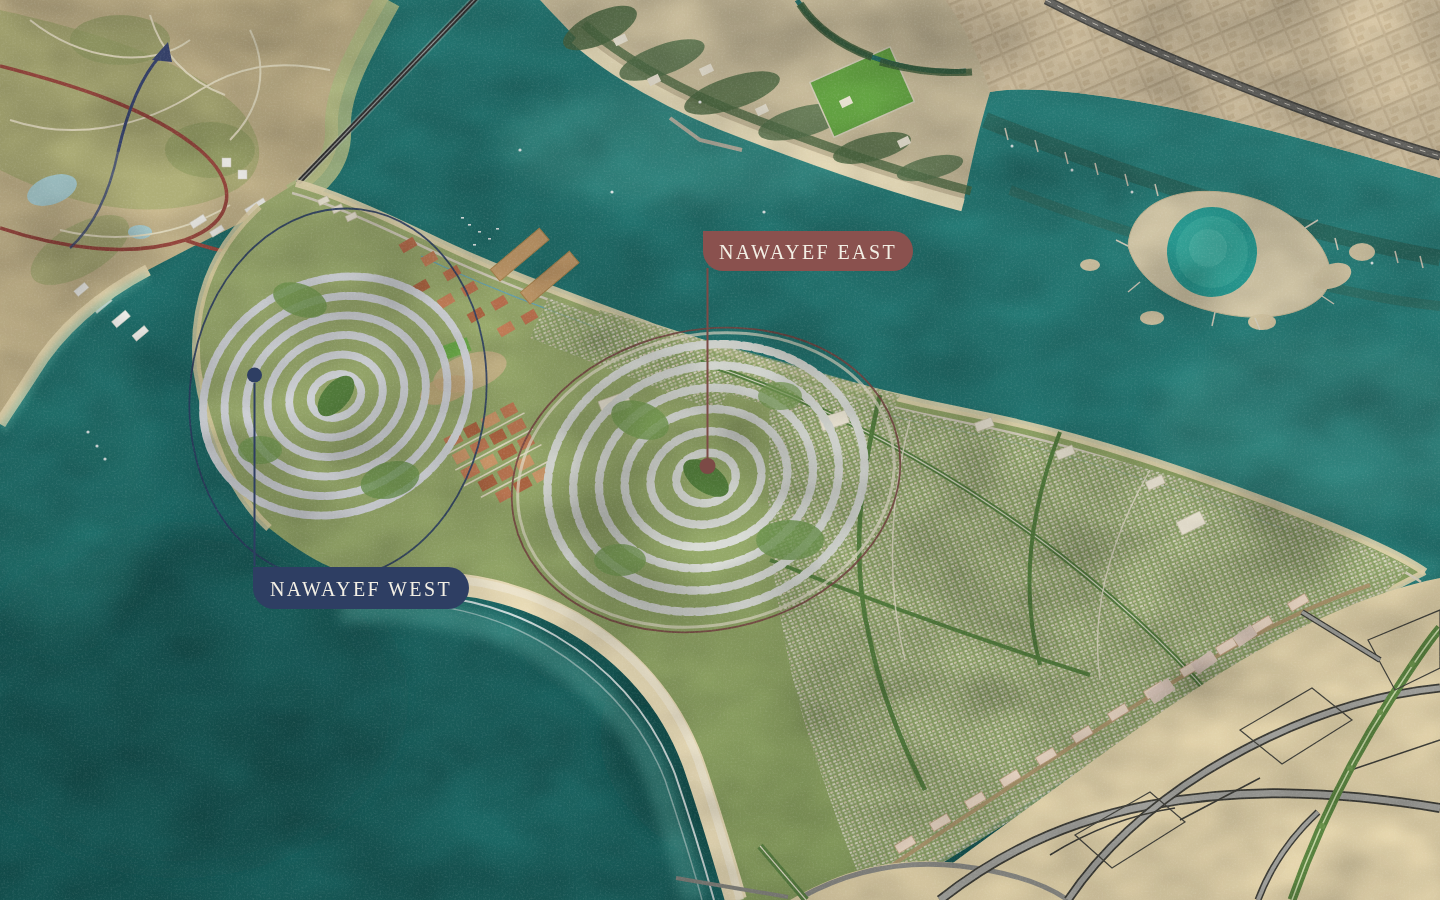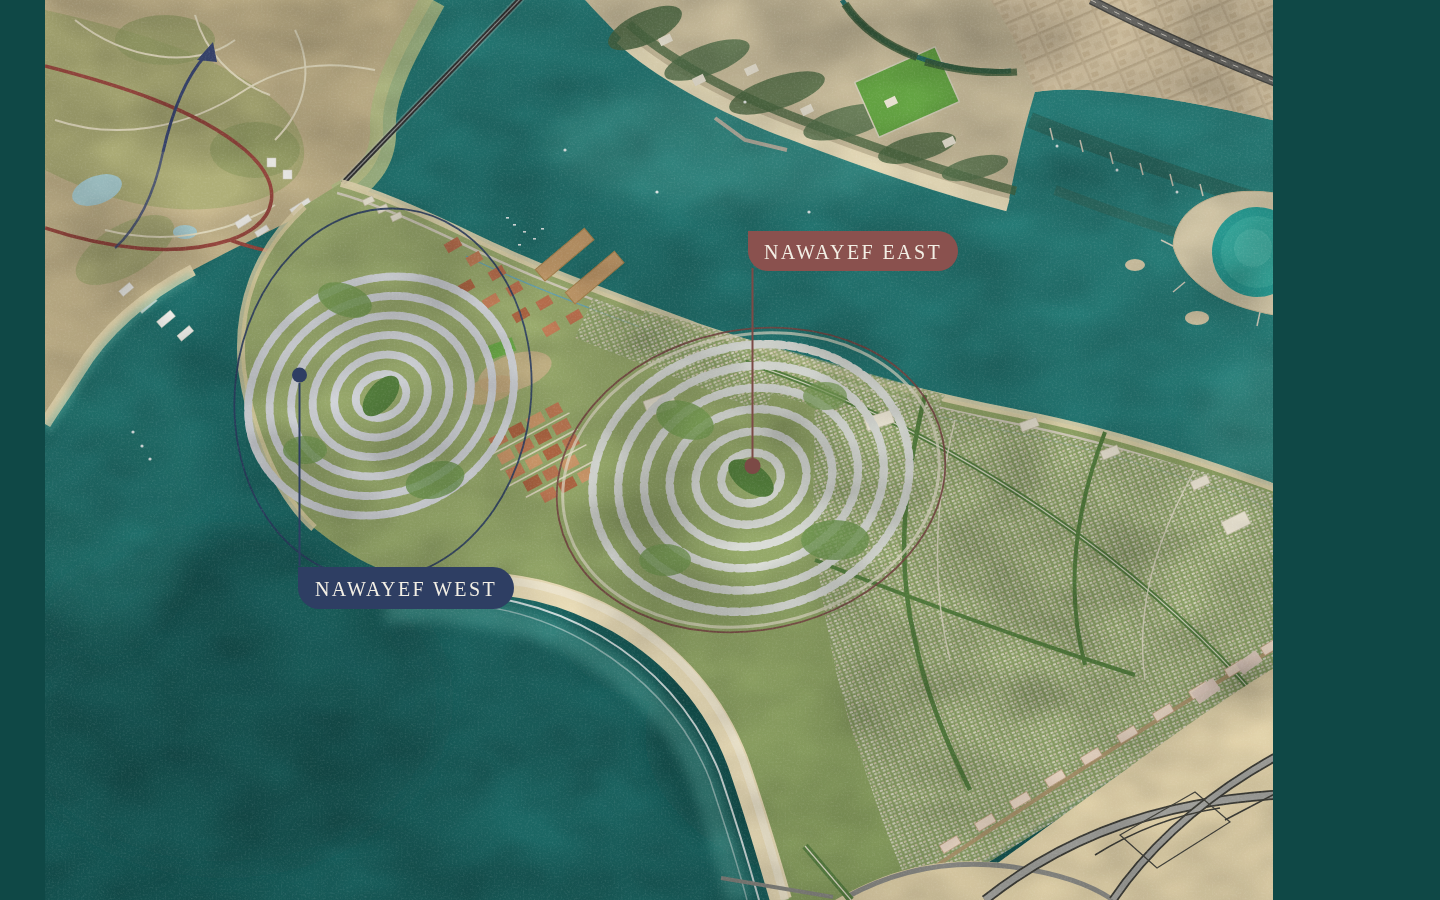--- a/index.html
+++ b/index.html
@@ -1,16 +1,16 @@
 <!DOCTYPE html>
 <html><head>
 <meta charset="utf-8">
 <style>
   html,body{margin:0;padding:0;background:#0f4846;}
-  .stage{position:relative;width:1228px;height:900px;overflow:hidden;font-family:"Liberation Sans",sans-serif;margin-left:45px;}
+  .stage{position:relative;width:1440px;height:900px;overflow:hidden;font-family:"Liberation Sans",sans-serif;}
   svg{display:block;}
   .badge-text{font-family:"Liberation Serif",serif;font-size:20px;letter-spacing:2.4px;fill:#f3efe5;}
 </style>
 </head>
 <body>
 
 <div class="stage">
 <svg width="1440" height="900" viewBox="0 0 1440 900">
   <defs>
     <linearGradient id="waterG" x1="1" y1="0" x2="0" y2="1">

